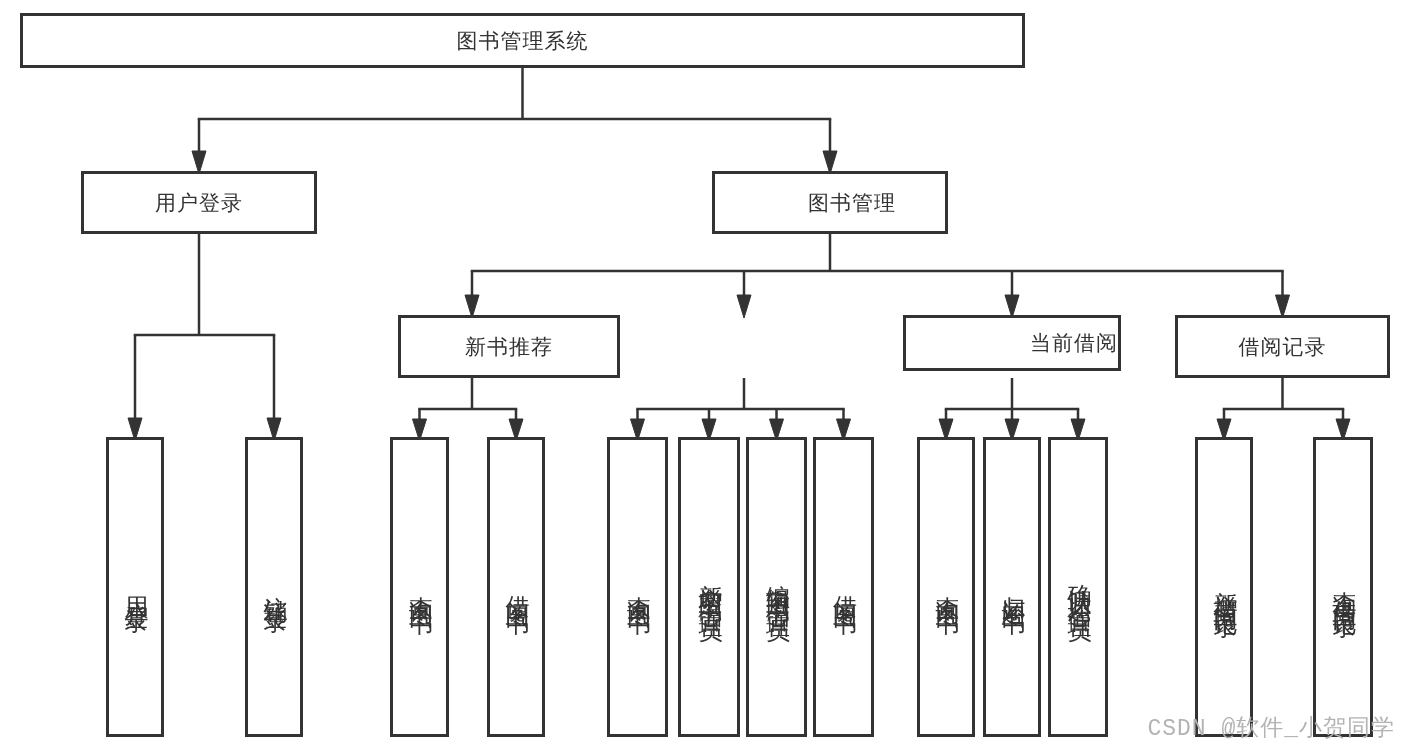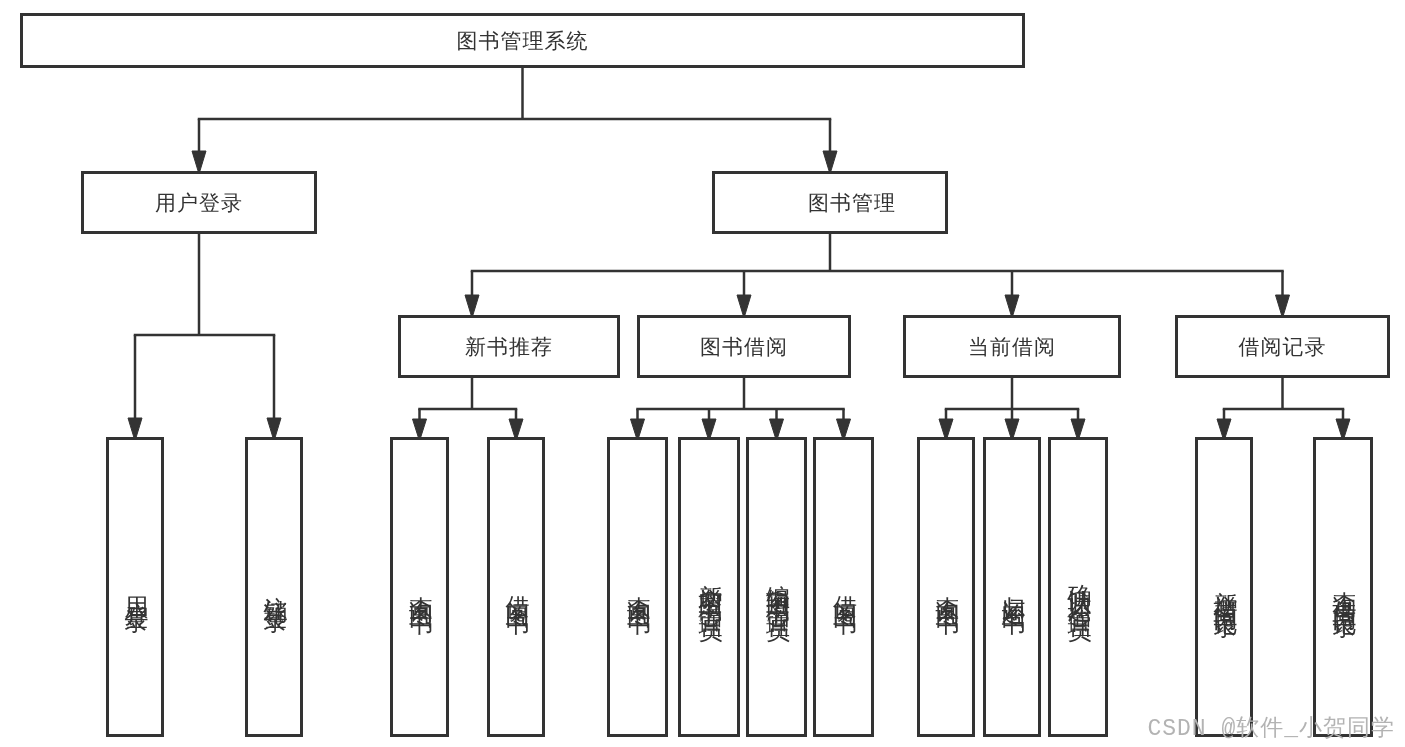--- a/index.html
+++ b/index.html
@@ -140,24 +140,21 @@
   <div class="box" style="left:81px; top:171px; width:236px; height:63px;">
     <span class="lbl">用户登录</span>
   </div>
   <div class="box" style="left:712px; top:171px; width:236px; height:63px;padding-left:44px;">
     <span class="lbl">图书管理</span>
   </div>
 
   <div class="box" style="left:361px; top:315px; width:222px; height:63px;margin-left:37px;">
     <span class="lbl">新书推荐</span>
   </div>
-  <div class="box" style="left:637px; top:315px; width:214px; height:63px;">
-    <span class="lbl">图书借阅</span>
-  </div>
-  <div class="box" style="left:903px; top:315px; width:218px; height:63px;">
+  <div class="box" style="left:903px; top:315px; width:218px; height:56px;justify-content:flex-end;">
     <span class="lbl">当前借阅</span>
   </div>
   <div class="box" style="left:1175px; top:315px; width:215px; height:63px;text-align:center;">
     <span class="lbl">借阅记录</span>
   </div>
 
   <div class="box" style="left:106px; top:437px; width:58px; height:300px;">
     <span class="vtext">用户登录</span>
   </div>
   <div class="box" style="left:245px; top:437px; width:58px; height:300px;">

